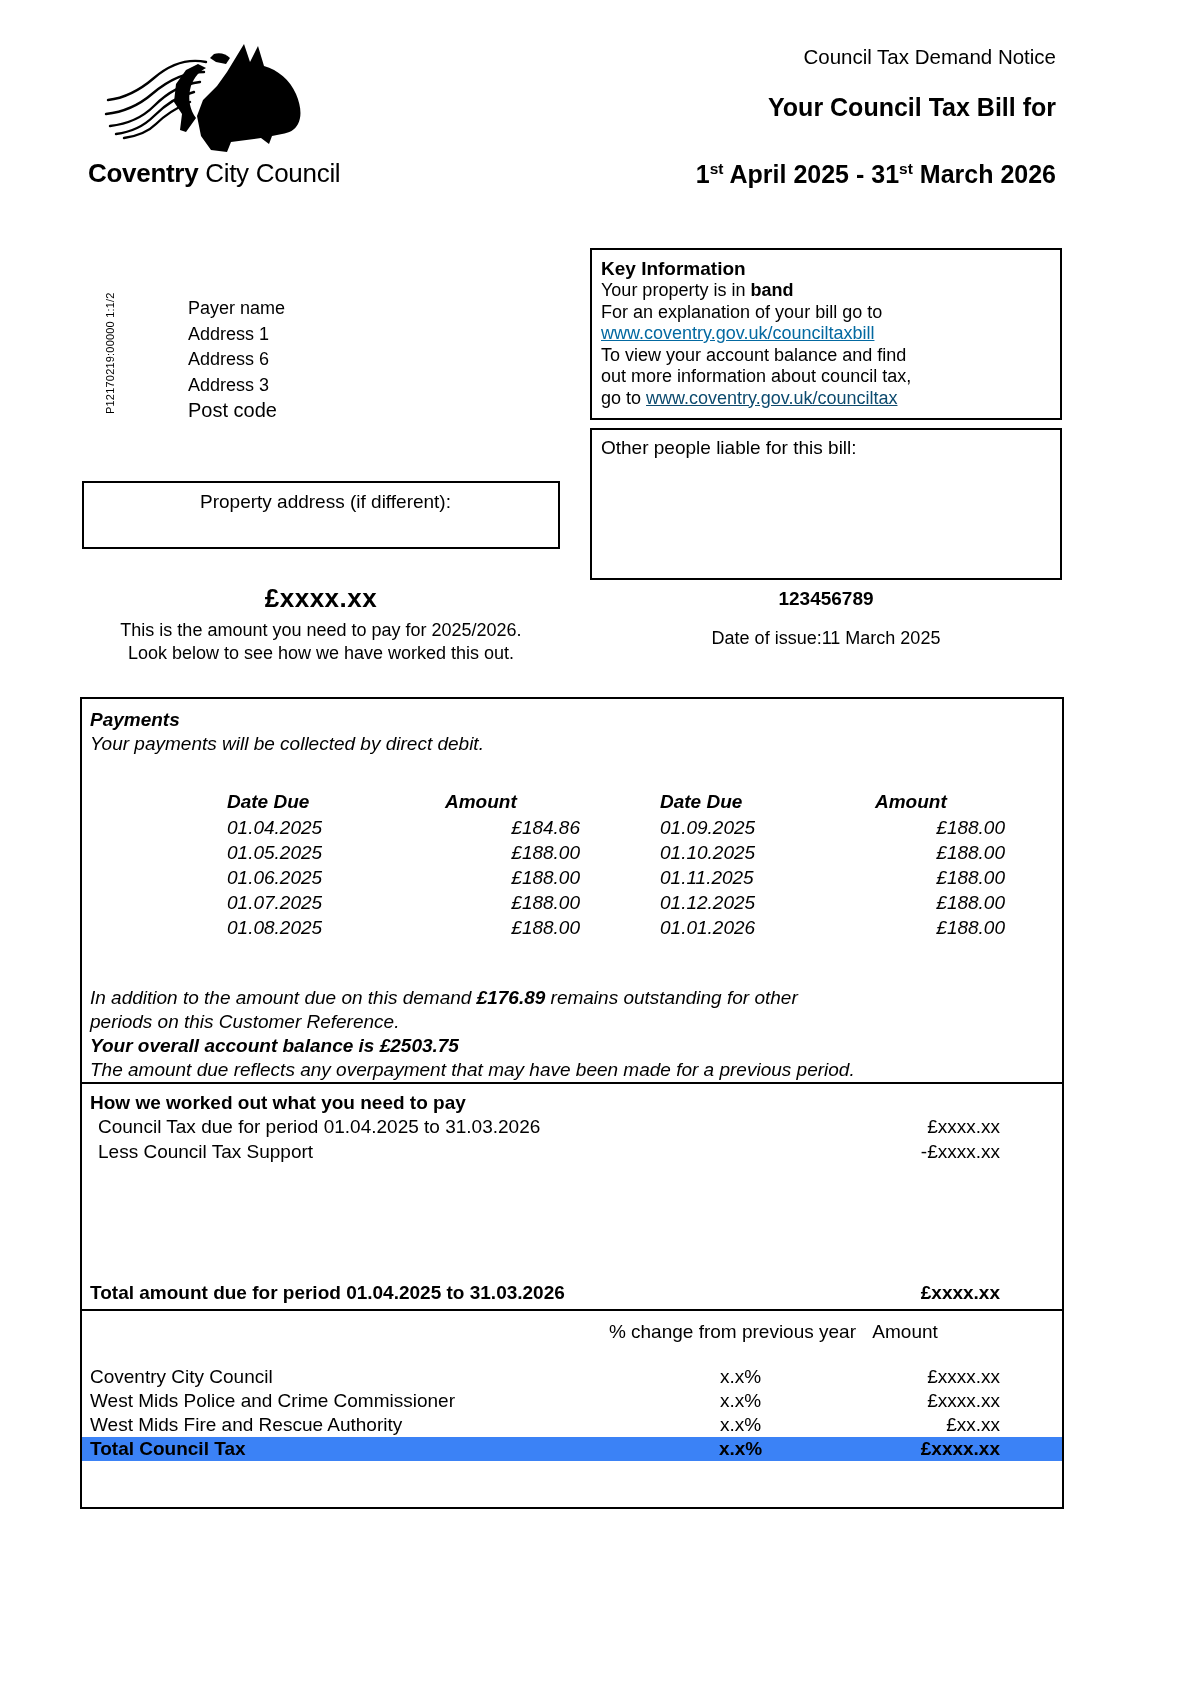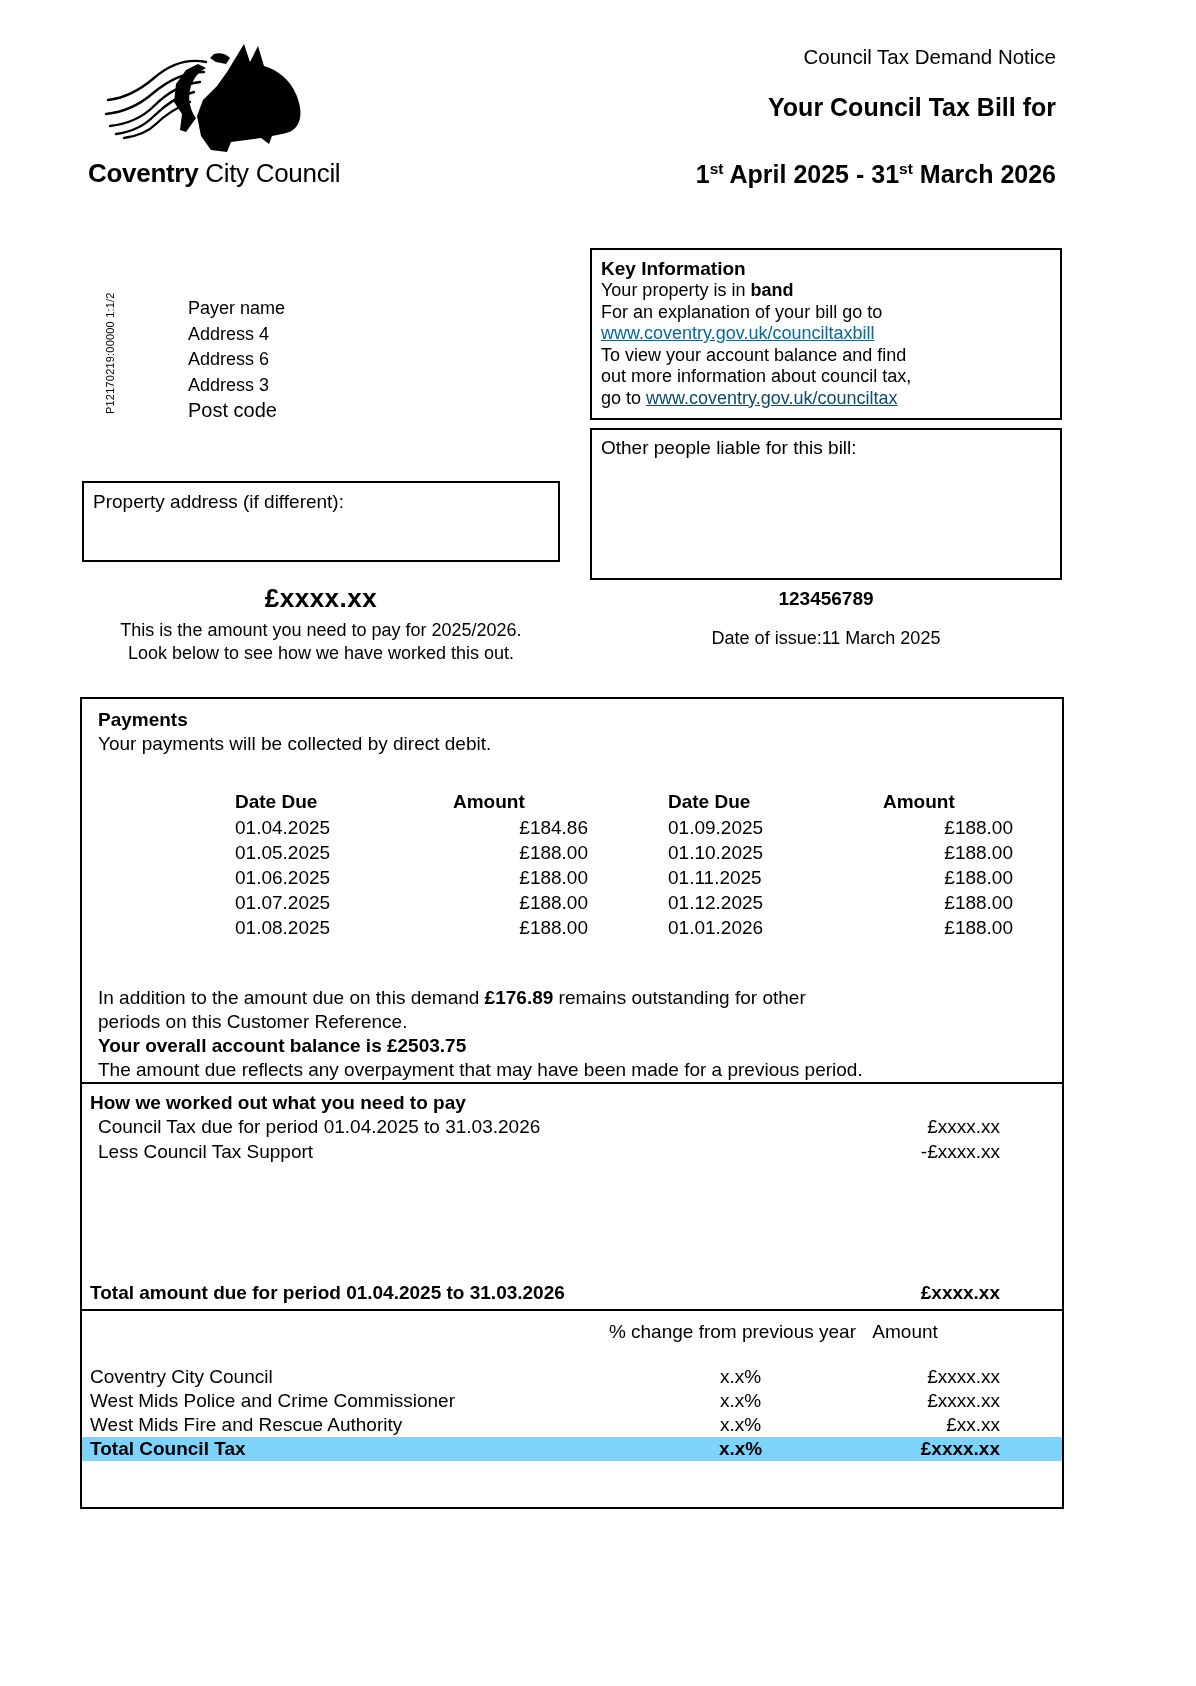--- a/index.html
+++ b/index.html
@@ -44,22 +44,23 @@
   }
   .payer {
     position: absolute; left: 188px; top: 296px;
     font-size: 18px; line-height: 25.5px; width: 360px;
   }
   .payer div { margin-bottom: 0; }
   .payer .pc { font-size: 20px; }
 
   .prop-box {
     position: absolute; left: 82px; top: 481px;
-    width: 478px; height: 81px;
+    width: 478px; height: 68px;
     border: 2px solid #000;
+    text-align: center;
   }
   .prop-box .lbl { font-size: 19px; padding: 8px 0 0 9px; }
 
   .amount-due {
     position: absolute; left: 82px; top: 583px; width: 478px;
     text-align: center;
   }
   .amount-due .big { font-size: 26px; font-weight: bold; letter-spacing: 0.5px; }
   .amount-due .note {
     font-size: 18px; line-height: 23px; margin-top: 5px; text-align: center;
@@ -93,21 +94,21 @@
   .custref .cr-n { font-size: 19px; font-weight: bold; margin-top: 2px; }
   .custref .cr-d { font-size: 18px; margin-top: 18px; }
 
   
   .panel {
     position: absolute; left: 80px; top: 697px;
     width: 984px; height: 812px;
     border: 2px solid #000;
   }
 
-  .sec-payments { padding: 10px 0 0 8px; }
+  .sec-payments { padding: 10px 0 0 0; font-style: italic; }
   .sec-payments .h { font-size: 19px; font-weight: bold; padding-left: 8px; }
   .sec-payments .sub { font-size: 19px; padding-left: 8px; margin-top: 2px; }
 
   table.pay {
     margin-top: 36px; margin-left: 145px;
     border-collapse: collapse; font-size: 19px;
   }
   table.pay th {
     font-weight: bold; text-align: left; padding: 0 0 2px 0; font-size: 19px;
   }
@@ -146,21 +147,21 @@
   }
   table.auth th {
     font-weight: normal; text-align: left; padding: 10px 0 22px 0; font-size: 19px;
   }
   table.auth td { padding: 1px 0; font-size: 19px; }
   .a-name { padding-left: 8px !important; width: 500px; }
   .a-pct  { width: 250px; text-align: center; }
   .a-amt  { width: 180px; text-align: right; padding-right: 62px !important; }
   th.a-pct { text-align: center; }
   th.a-amt { text-align: right; padding-right: 62px !important; }
-  tr.total-row { background: #7dd3fc; }
+  tr.total-row { background: #3b82f6; }
   tr.total-row td { font-weight: bold; }
 </style>
 </head>
 <body>
 
 <div class="header">
 
   <div class="logo-block">
     <svg class="logo-mark" viewBox="0 0 250 128">
       <g fill="#000">
@@ -190,21 +191,21 @@
     <div class="doc-period">
       <span>1</span><sup>st</sup><span> April 2025 - 31</span><sup>st</sup><span> March 2026</span>
     </div>
   </div>
 </div>
 
 <div class="vert-ref">P12170219:00000 1:1/2</div>
 
 <div class="payer">
   <div>Payer name</div>
-  <div>Address 4</div>
+  <div>Address 1</div>
   <div>Address 6</div>
   <div>Address 3</div>
   <div class="pc">Post code</div>
 </div>
 
 <div class="prop-box">
   <div class="lbl">Property address (if different):</div>
 </div>
 
 <div class="amount-due">

